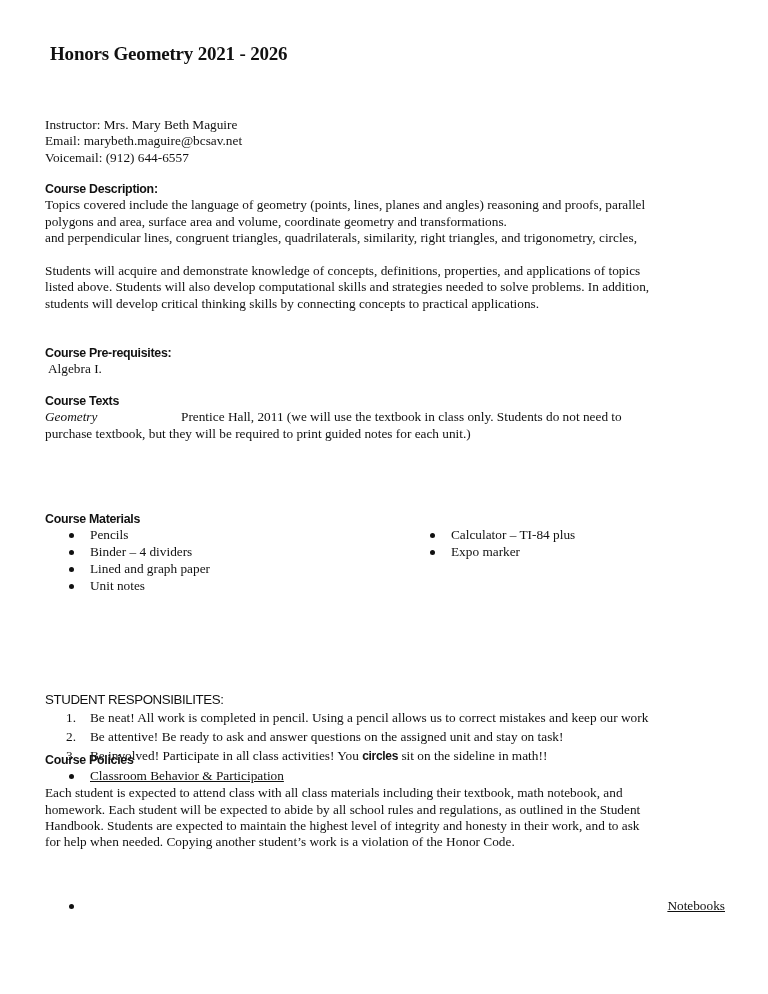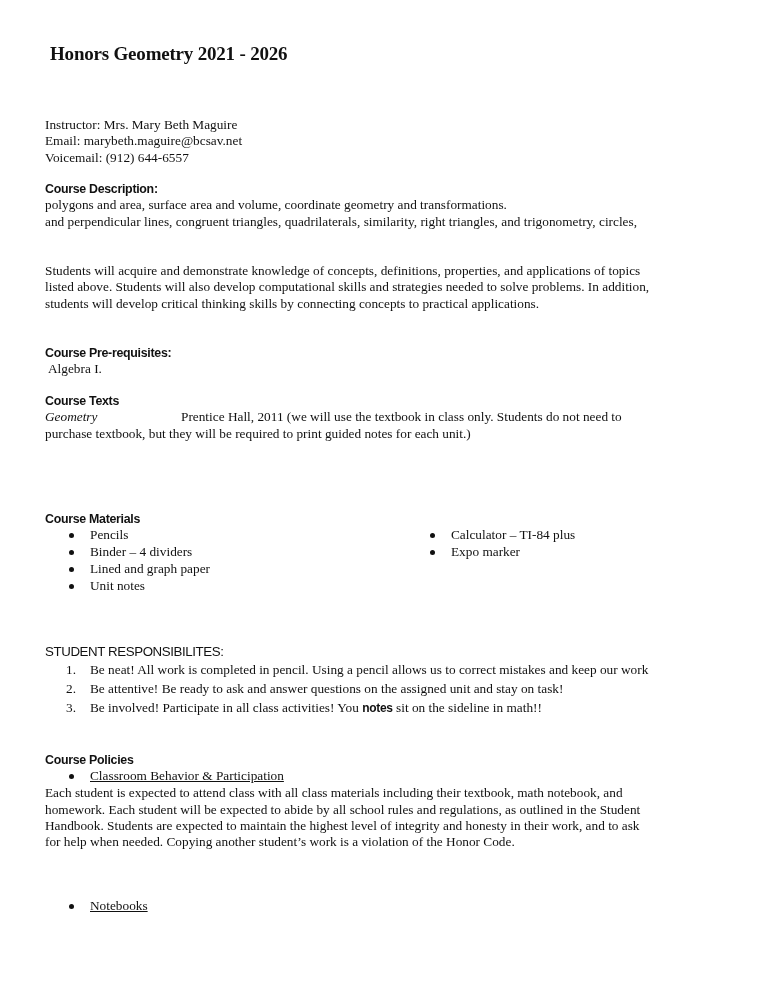--- a/index.html
+++ b/index.html
@@ -29,38 +29,39 @@
   ul.bullets li .bullet {
     position: absolute; left: 24px; top: 6px; width: 5px; height: 5px;
     border-radius: 50%; background: #111;
   }
   ol.numbered { list-style: none; margin: 0; padding: 0; }
   ol.numbered li { position: relative; padding-left: 45px; }
   ol.numbered li .num { position: absolute; left: 21px; top: 0; }
   .underline { text-decoration: underline; }
   .resp-heading {
     font-family: "Liberation Sans", "DejaVu Sans", sans-serif;
-    font-size: 13.3px; letter-spacing: -0.4px; font-weight: normal;
+    font-size: 13.3px; letter-spacing: -0.4px; font-weight: normal; margin-top: 48px;
   }
   .bold-sans { font-family: "Liberation Sans", "DejaVu Sans", sans-serif; font-weight: bold; font-size: 12px; letter-spacing:-0.3px; }
 </style>
 </head>
 <body>
 
 <div class="title">Honors Geometry 2021 - 2026</div>
 
 <div class="abs body-text" style="top:117px;">
   <div class="line">Instructor: Mrs. Mary Beth Maguire</div>
   <div class="line">Email: marybeth.maguire@bcsav.net</div>
   <div class="line">Voicemail: (912) 644-6557</div>
 </div>
 
 <div class="abs" style="top:181px;">
   <div class="heading">Course Description:</div>
   <div class="body-text">
+    <div class="line">Topics covered include the language of geometry (points, lines, planes and angles) reasoning and proofs, parallel</div>
     <div class="line">polygons and area, surface area and volume, coordinate geometry and transformations.</div>
     <div class="line">and perpendicular lines, congruent triangles, quadrilaterals, similarity, right triangles, and trigonometry, circles,</div>
   </div>
 </div>
 
 <div class="abs" style="top:263px;">
   <div class="body-text">
     <div class="line">Students will acquire and demonstrate knowledge of concepts, definitions, properties, and applications of topics</div>
     <div class="line">listed above. Students will also develop computational skills and strategies needed to solve problems. In addition,</div>
     <div class="line">students will develop critical thinking skills by connecting concepts to practical applications.</div>
@@ -102,35 +103,35 @@
     <li>
       <span class="num">1.</span>
       <div class="line">Be neat! All work is completed in pencil.  Using a pencil allows us to correct mistakes and keep our work</div>
     </li>
     <li>
       <span class="num">2.</span>
       <div class="line">Be attentive! Be ready to ask and answer questions on the assigned unit and stay on task!</div>
     </li>
     <li>
       <span class="num">3.</span>
-      <div class="line"><span>Be involved! Participate in all class activities!  You </span><span class="bold-sans">notes</span><span> sit on the sideline in math!!</span></div>
+      <div class="line"><span>Be involved! Participate in all class activities!  You </span><span class="bold-sans">circles</span><span> sit on the sideline in math!!</span></div>
     </li>
   </ol>
 </div>
 
 <div class="abs" style="top:752px;">
   <div class="heading">Course Policies</div>
   <ul class="bullets body-text">
     <li><span class="bullet"></span><span class="underline">Classroom Behavior &amp; Participation</span></li>
   </ul>
   <div class="body-text">
     <div class="line">Each student is expected to attend class with all class materials including their textbook, math notebook, and</div>
     <div class="line">homework. Each student will be expected to abide by all school rules and regulations, as outlined in the Student</div>
     <div class="line">Handbook.  Students are expected to maintain the highest level of integrity and honesty in their work, and to ask</div>
     <div class="line">for help when needed. Copying another student’s work is a violation of the Honor Code.</div>
   </div>
 </div>
 
-<div class="abs body-text" style="top:898px;">
+<div class="abs body-text" style="top:898px;text-align:right;">
   <ul class="bullets">
     <li><span class="bullet"></span><span class="underline">Notebooks</span></li>
   </ul>
 </div>
 
 </body></html>

